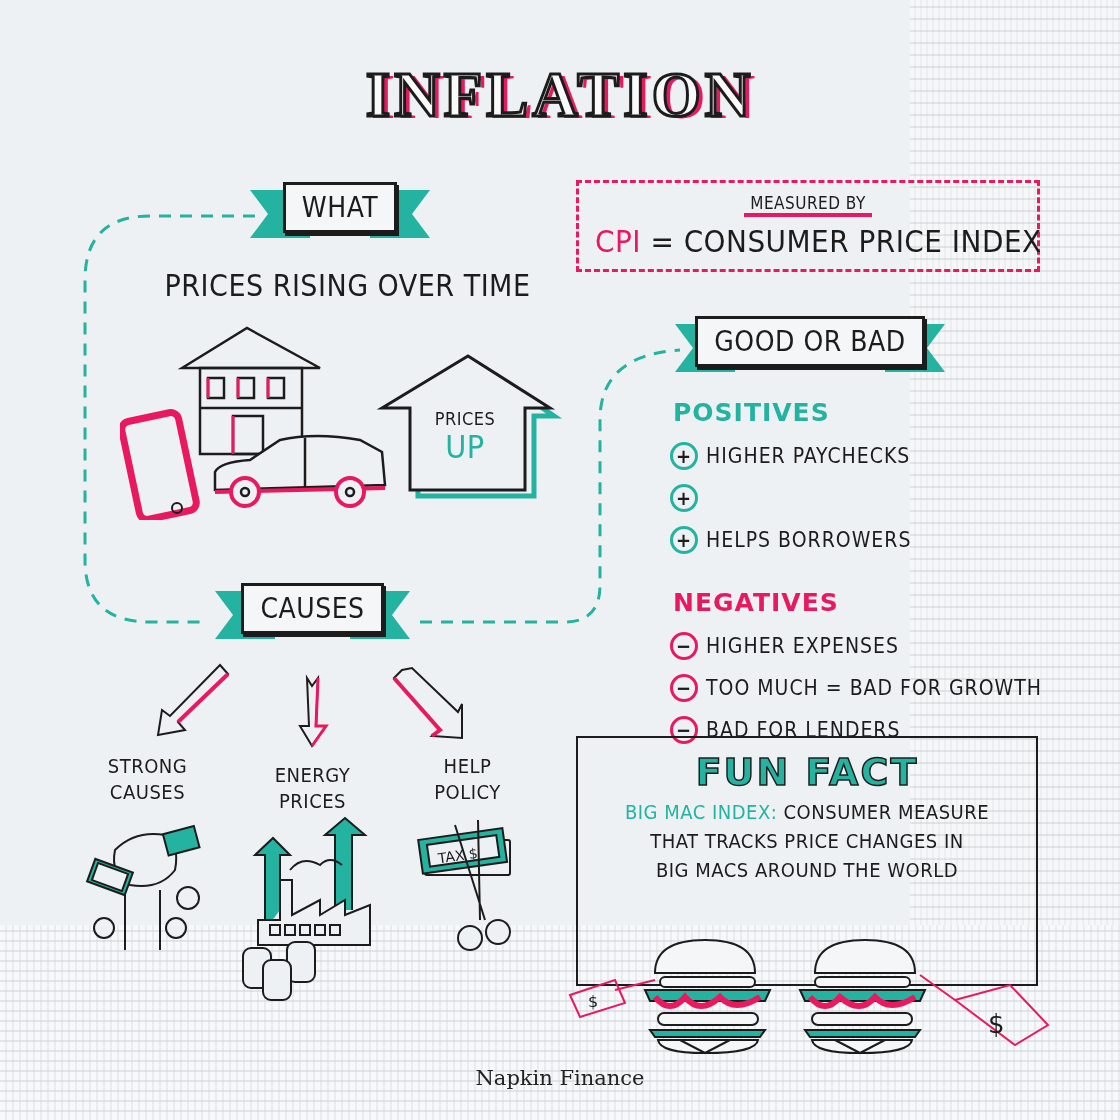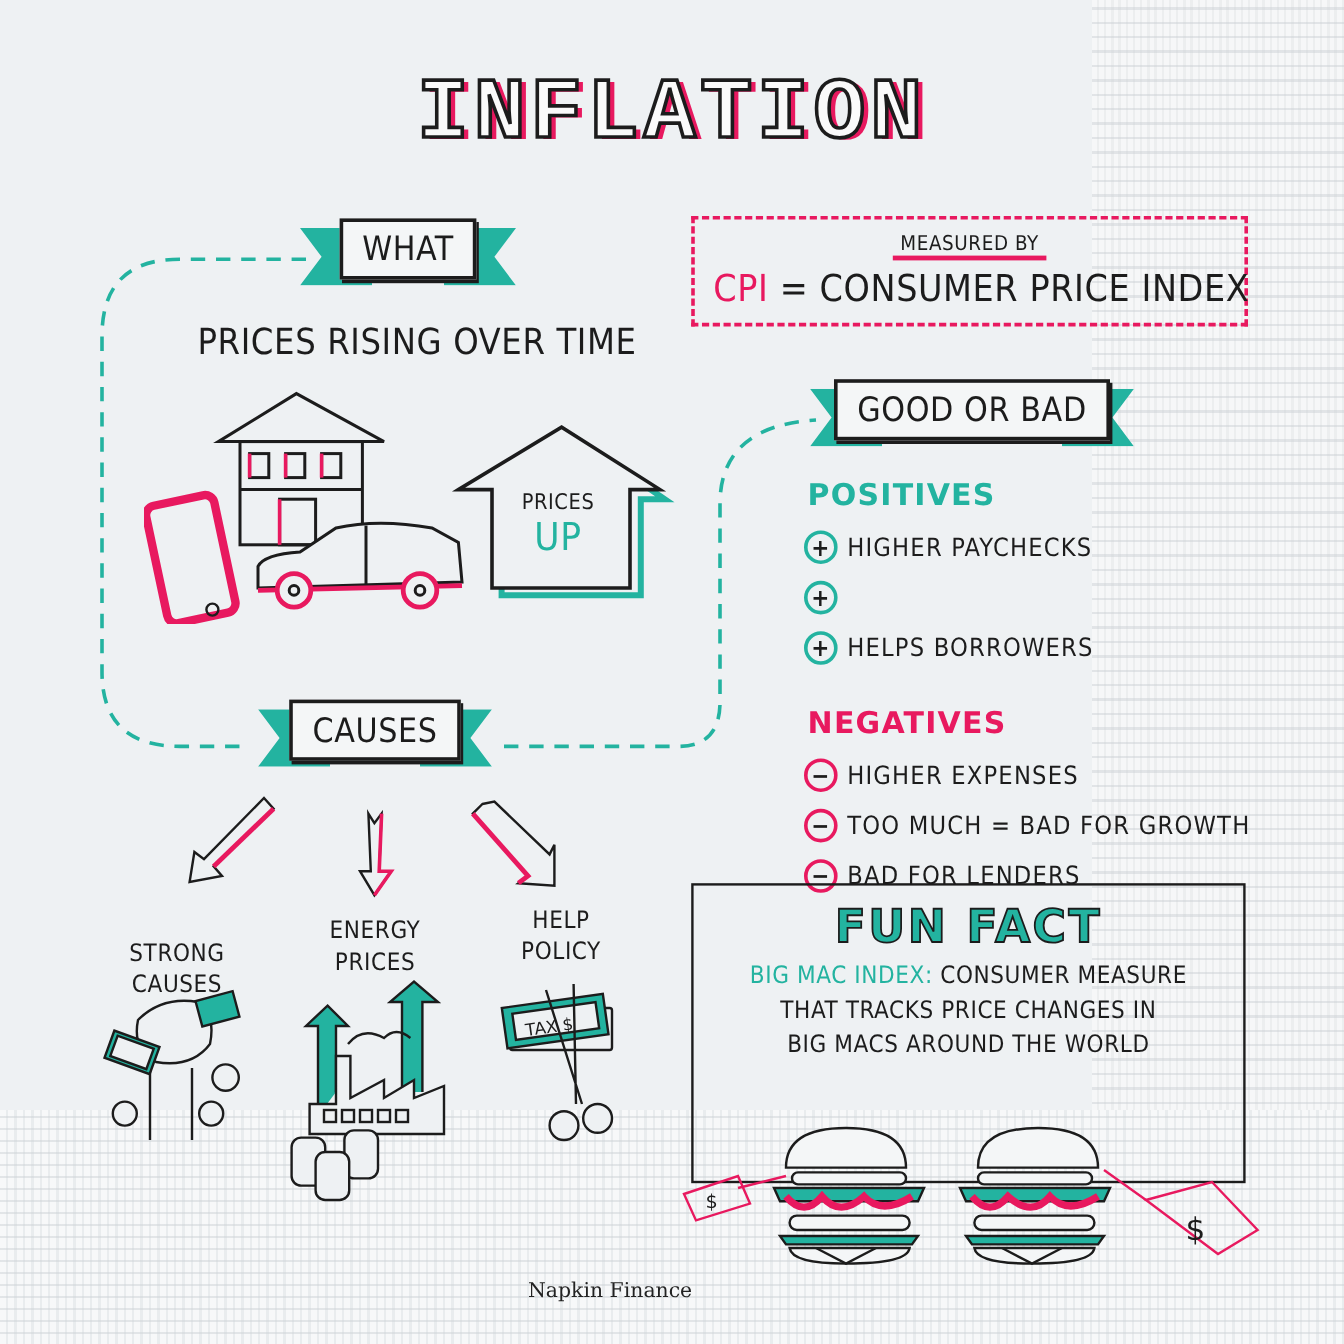--- a/index.html
+++ b/index.html
@@ -21,34 +21,34 @@
       repeating-linear-gradient(0deg, rgba(255,255,255,0) 0 8px, rgba(205,210,214,.5) 8px 10px),
       repeating-linear-gradient(90deg, #f7f8f9 0 5px, #e9ecee 5px 7px);
   }
   .paper{position:absolute;left:0;top:0;width:910px;height:925px;background:#eef1f3}
 
   .abs{position:absolute}
   .hand{font-family:"DejaVu Sans Condensed","DejaVu Sans",sans-serif;font-stretch:condensed;letter-spacing:.5px}
 
   
   .title{left:320px;top:50px;width:480px;height:90px;display:flex;align-items:center;justify-content:center}
-  .title span{font-family:Liberation Mono, monospace;font-weight:bold;font-size:72px;letter-spacing:4px;
+  .title span{font-family:Liberation Serif, serif;font-weight:bold;font-size:63px;letter-spacing:4px;
     color:#fafafa;-webkit-text-stroke:3px #1c1c1c;text-shadow:5px 2px 0 #e8195f}
 
   
   .ribbon{display:flex;align-items:center;justify-content:center}
   .ribbon .tail{position:absolute;width:60px;height:48px;background:#23b3a0;top:18px}
   .ribbon .tail.l{left:-40px;clip-path:polygon(0 0,100% 0,100% 100%,0 100%,30% 50%)}
   .ribbon .tail.r{right:-40px;clip-path:polygon(0 0,100% 0,70% 50%,100% 100%,0 100%)}
   .ribbon .face{position:relative;background:#f4f6f7;border:3px solid #1c1c1c;padding:6px 16px;
     font-size:28px;z-index:2;white-space:nowrap;box-shadow:2px 3px 0 #1c1c1c}
   .cpi-box{left:576px;top:180px;width:464px;height:92px;border:3px dashed #e8195f}
   .measured{left:0;top:10px;width:100%;text-align:center;font-size:17px}
   .measured span{border-bottom:4px solid #e8195f;padding:0 6px}
-  .cpi-line{left:4px;top:40px;width:100%;text-align:right;font-size:31px}
+  .cpi-line{left:16px;top:40px;width:100%;text-align:left;font-size:31px}
   .cpi-line .pink{color:#e8195f}
 
   .prices-rising{left:150px;top:268px;width:395px;text-align:center;font-size:30px}
 
   .heading{font-weight:bold;font-size:25px;letter-spacing:1px}
   .teal{color:#23b3a0}
   .pink{color:#e8195f}
 
   .list-item{display:flex;align-items:center;height:42px;font-size:21px;letter-spacing:1px}
   .list-item .ic{width:28px;height:28px;border-radius:50%;border:3px solid;display:flex;
@@ -56,21 +56,21 @@
   .ic.plus{border-color:#23b3a0;color:#1c1c1c}
   .ic.minus{border-color:#e8195f;color:#1c1c1c}
 
   .cause-label{font-size:20px;text-align:center;line-height:26px}
 
   .fun-box{left:576px;top:736px;width:462px;height:250px;border:2px solid #1c1c1c}
   .fun-title{left:0;top:12px;width:100%;text-align:center;font-weight:bold;font-size:38px;
     color:#23b3a0;-webkit-text-stroke:1.5px #1c1c1c;letter-spacing:2px}
   .fun-text{left:0;top:60px;width:100%;text-align:center;font-size:20px;line-height:29px}
 
-  .brand{left:440px;top:1066px;width:240px;font-family:"DejaVu Serif",serif;font-size:17px;color:#222}
+  .brand{left:440px;top:1066px;width:240px;text-align:center;font-family:"DejaVu Serif",serif;font-size:21px;color:#222}
 </style>
 </head>
 <body>
 
 <div class="paper"></div>
 <div class="tex-right"></div>
 <div class="tex-bottom"></div>
 
 <div class="abs title">
   <span>INFLATION</span>
@@ -184,21 +184,21 @@
   <g fill="#eef1f3" stroke="#1c1c1c" stroke-width="2">
     <path d="M167 18 L172 26 L178 18 L176 66 L186 66 L172 86 L160 66 L169 66 Z"></path>
     <path d="M178 18 L176 66 L186 66 L172 86" stroke="#e8195f" stroke-width="3" fill="none"></path>
   </g>
   <g fill="#eef1f3" stroke="#1c1c1c" stroke-width="2">
     <path d="M262 10 L272 8 L318 52 L322 44 L322 78 L292 76 L300 70 L254 18 Z"></path>
     <path d="M254 18 L300 70 L292 76" stroke="#e8195f" stroke-width="4" fill="none"></path>
   </g>
 </svg>
 
-<div class="abs cause-label hand" style="left:90px;top:781px;width:115px">
+<div class="abs cause-label hand" style="left:90px;top:753px;width:115px">
   <div>STRONG</div>
   <div>CAUSES</div>
 </div>
 <div class="abs cause-label hand" style="left:255px;top:762px;width:115px">
   <div>ENERGY</div>
   <div>PRICES</div>
 </div>
 <div class="abs cause-label hand" style="left:410px;top:753px;width:115px">
   <div>HELP</div>
   <div>POLICY</div>

